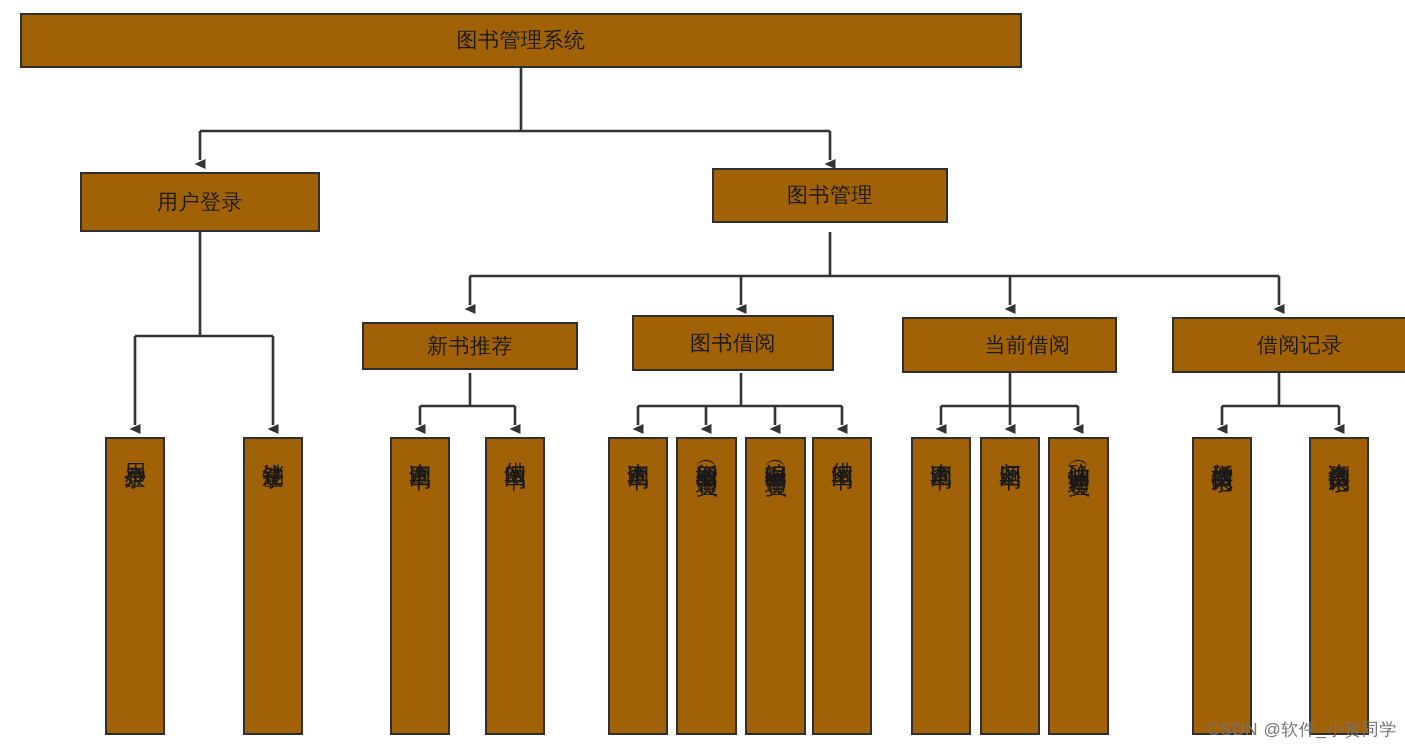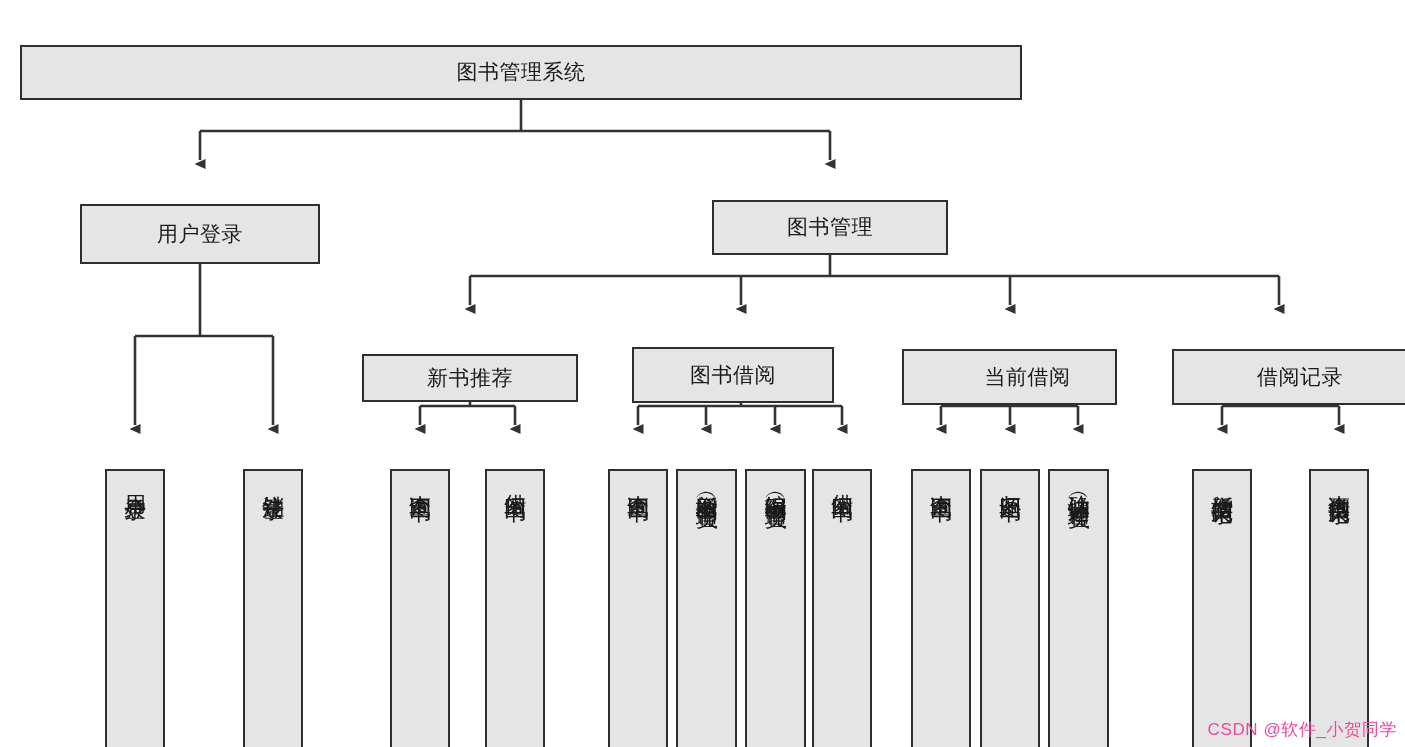--- a/index.html
+++ b/index.html
@@ -23,27 +23,26 @@
     position: absolute;
     left: 0;
     top: 0;
     width: 1405px;
     height: 747px;
     pointer-events: none;
   }
   .node {
     position: absolute;
     box-sizing: border-box;
-    background: #e5e5e5;
+    background: #a16207;
     border: 2.5px solid #2f2f2f;
     display: flex;
     align-items: center;
     justify-content: center;
     z-index: 2;
-    margin-top: 32px;
   }
   .node .label {
     font-size: 21px;
     line-height: 1.15;
     letter-spacing: 0.5px;
     color: #1a1a1a;
     white-space: nowrap;
   }
   .node.leaf {
     align-items: flex-start;
@@ -57,21 +56,21 @@
     line-height: 1.12;
     letter-spacing: 2px;
     white-space: nowrap;
     color: #1a1a1a;
   }
   .watermark {
     position: absolute;
     right: 8px;
     bottom: 6px;
     font-size: 17px;
-    color: #ec4899;
+    color: #737373;
     letter-spacing: 0.6px;
     z-index: 5;
     white-space: nowrap;
   }
 </style>
 </head>
 <body>
 
 <div id="canvas">
 

